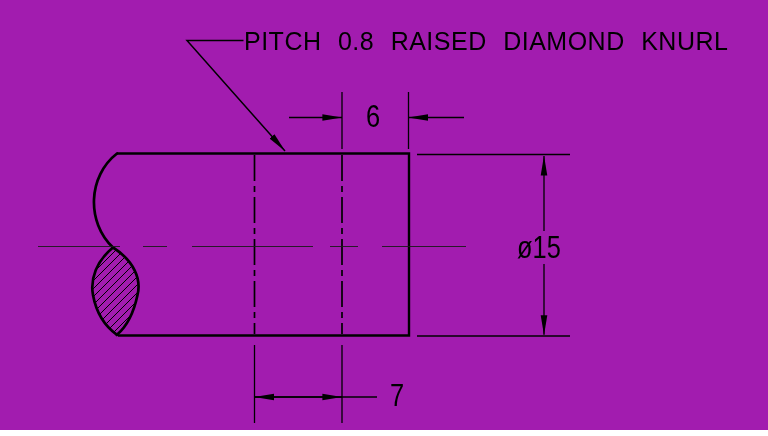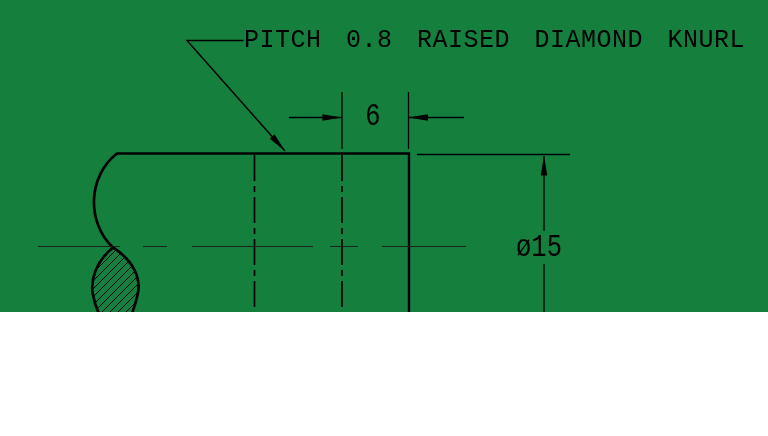--- a/index.html
+++ b/index.html
@@ -1,21 +1,21 @@
 <!DOCTYPE html>
 <html><head>
 <meta charset="utf-8">
 <style>
   html,body{margin:0;padding:0;background:#fff;}
   .canvas{
     position:relative;
-    width:768px;height:312px;
-    background:#15803d;
+    width:768px;height:430px;
+    background:#a21caf;
     overflow:hidden;
-    font-family:Liberation Mono, monospace;
+    font-family:Liberation Sans, sans-serif;
   }
   .canvas svg{position:absolute;left:0;top:0;}
   .txt{
     position:absolute;
     color:#000;
     white-space:nowrap;
     -webkit-font-smoothing:antialiased;
   }
   .leader-note{
     left:244px;top:26px;

